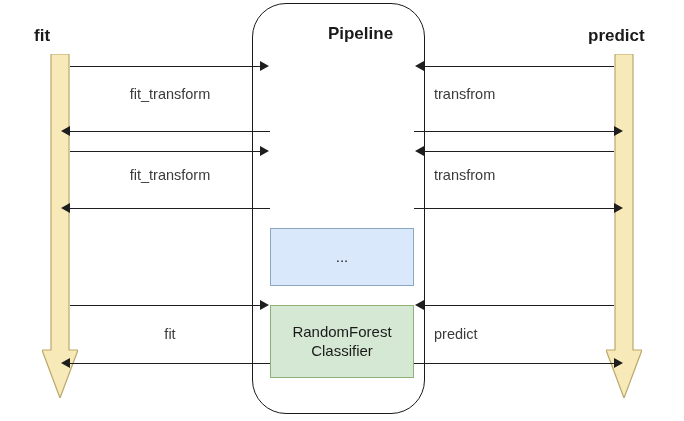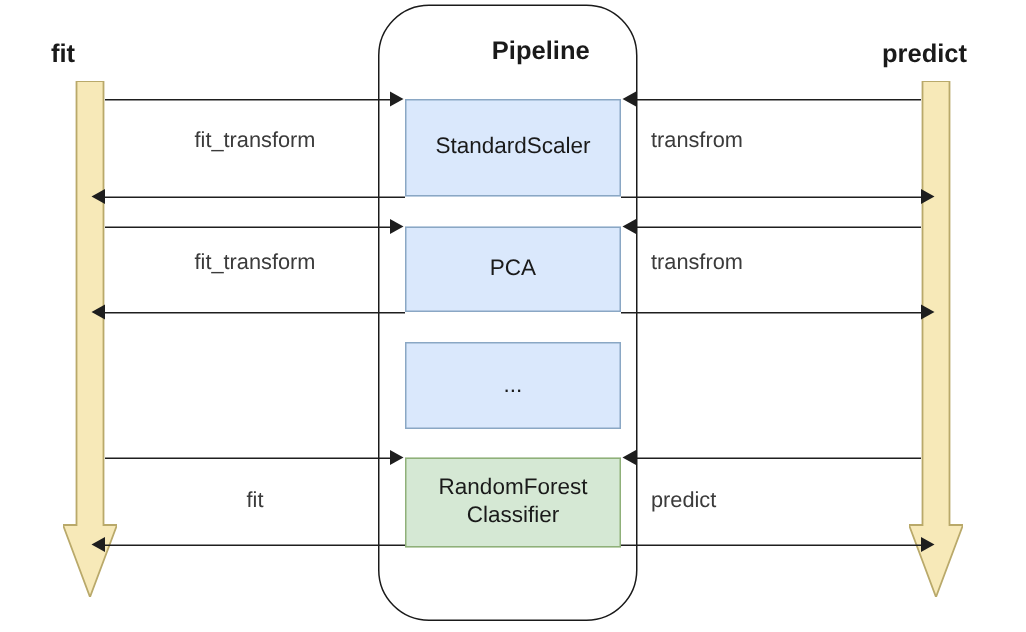--- a/index.html
+++ b/index.html
@@ -81,21 +81,21 @@
     background: #dae8fc;
     border: 1px solid #8aa7c4;
   }
   .stage.green {
     background: #d5e8d4;
     border: 1px solid #8fb079;
   }
   #stage-scaler  { top: 66px;  height: 65px; }
   #stage-pca     { top: 151px; height: 57px; }
   #stage-dots    { top: 228px; height: 58px; }
-  #stage-forest  { top: 305px; height: 60px; }
+  #stage-forest  { top: 305px; height: 73px; }
 
   
   .hline {
     position: absolute;
     height: 0;
     border-top: 1.4px solid #1e1e1e;
   }
   .arrowhead {
     position: absolute;
     width: 0;
@@ -127,27 +127,21 @@
     <polygon points="9,0 27,0 27,296 36,296 18,344 0,296 9,296" fill="#f7e9b8" stroke="#b9a96a" stroke-width="1.2"></polygon>
   </svg>
 
   <svg class="block-arrow" id="predict-arrow" viewBox="0 0 36 344">
     <polygon points="9,0 27,0 27,296 36,296 18,344 0,296 9,296" fill="#f7e9b8" stroke="#b9a96a" stroke-width="1.2"></polygon>
   </svg>
 
   <div id="pipeline-box"></div>
   <div id="pipeline-title">Pipeline</div>
 
-  <div class="stage blue" id="stage-scaler">
-    <span>StandardScaler</span>
-  </div>
 
-  <div class="stage blue" id="stage-pca">
-    <span>PCA</span>
-  </div>
 
   <div class="stage blue" id="stage-dots">
     <span>...</span>
   </div>
 
   <div class="stage green" id="stage-forest">
     <span style="white-space:pre-line">RandomForest
 Classifier</span>
   </div>
 

